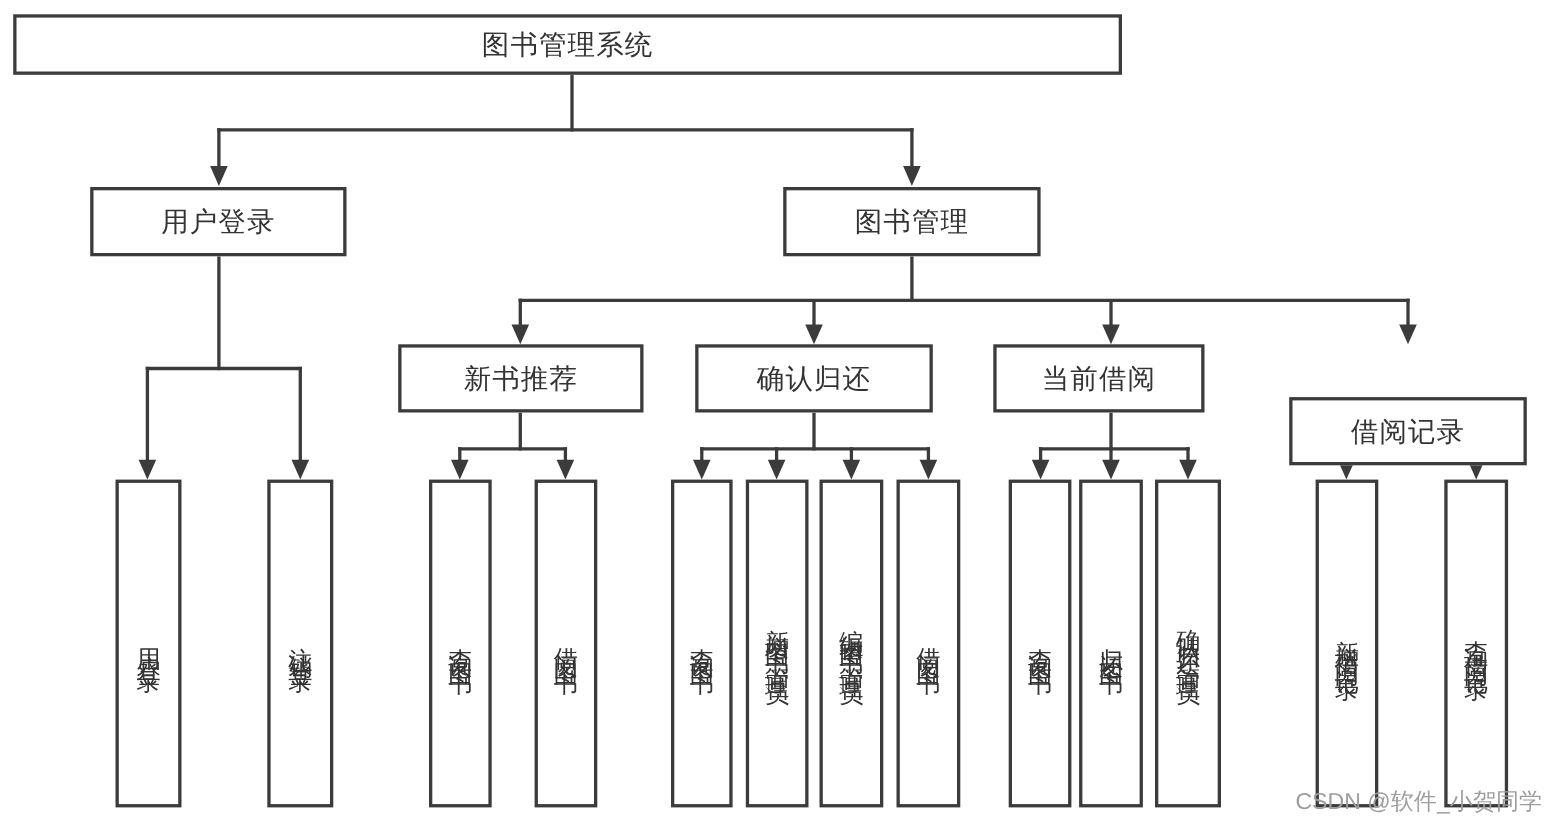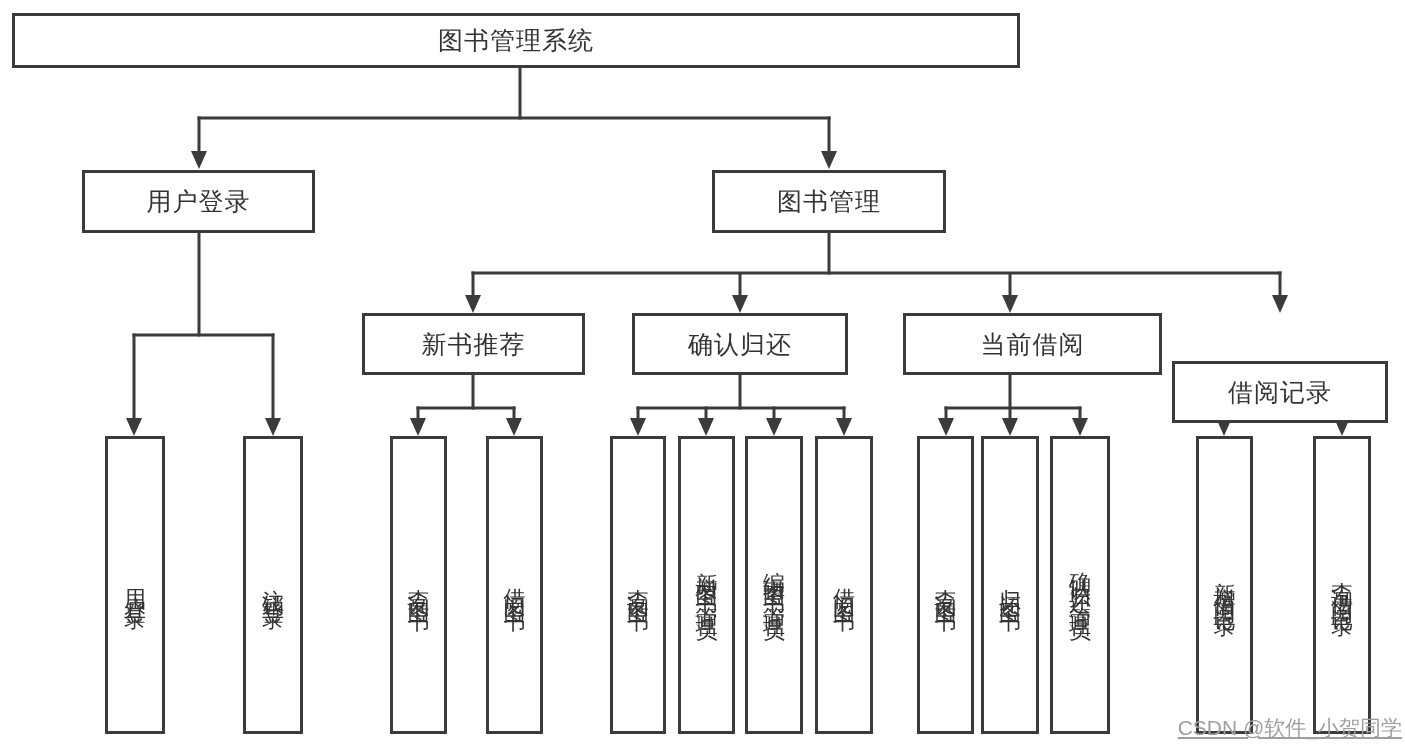--- a/index.html
+++ b/index.html
@@ -38,21 +38,20 @@
   .watermark {
     position: absolute;
     left: 1150px;
     top: 714px;
     width: 252px;
     text-align: right;
     font-size: 21px;
     color: var(--watermark, #9e9e9e);
     z-index: 3;
     white-space: nowrap;
-    text-decoration: underline;
   }
 </style>
 </head>
 <body>
 
 <div class="stage">
 
   <svg class="connectors" width="1405" height="747" viewBox="0 0 1405 747">
 
     <g>
@@ -129,21 +128,21 @@
     </g>
   </svg>
 
   <div class="hbox" style="left:12px; top:13px; width:1008px; height:55px;">图书管理系统</div>
 
   <div class="hbox" style="left:82px; top:170px; width:233px; height:63px;">用户登录</div>
   <div class="hbox" style="left:712px; top:170px; width:234px; height:63px;">图书管理</div>
 
   <div class="hbox" style="left:362px; top:313px; width:223px; height:62px;text-align:center;">新书推荐</div>
   <div class="hbox" style="left:632px; top:313px; width:216px; height:62px;">确认归还</div>
-  <div class="hbox" style="left:903px; top:313px; width:259px; height:62px;">当前借阅</div>
+  <div class="hbox" style="left:903px; top:313px; width:192px; height:62px;">当前借阅</div>
   <div class="hbox" style="left:1172px; top:313px; width:216px; height:62px;margin-top:48px;">借阅记录</div>
 
   <div class="vbox" style="left:105px; top:436px; width:60px; height:298px;">
       <span>用户登录</span>
     </div>
   <div class="vbox" style="left:243px; top:436px; width:60px; height:298px;">
       <span>注销登录</span>
     </div>
 
   <div class="vbox" style="left:390px; top:436px; width:57px; height:298px;">

